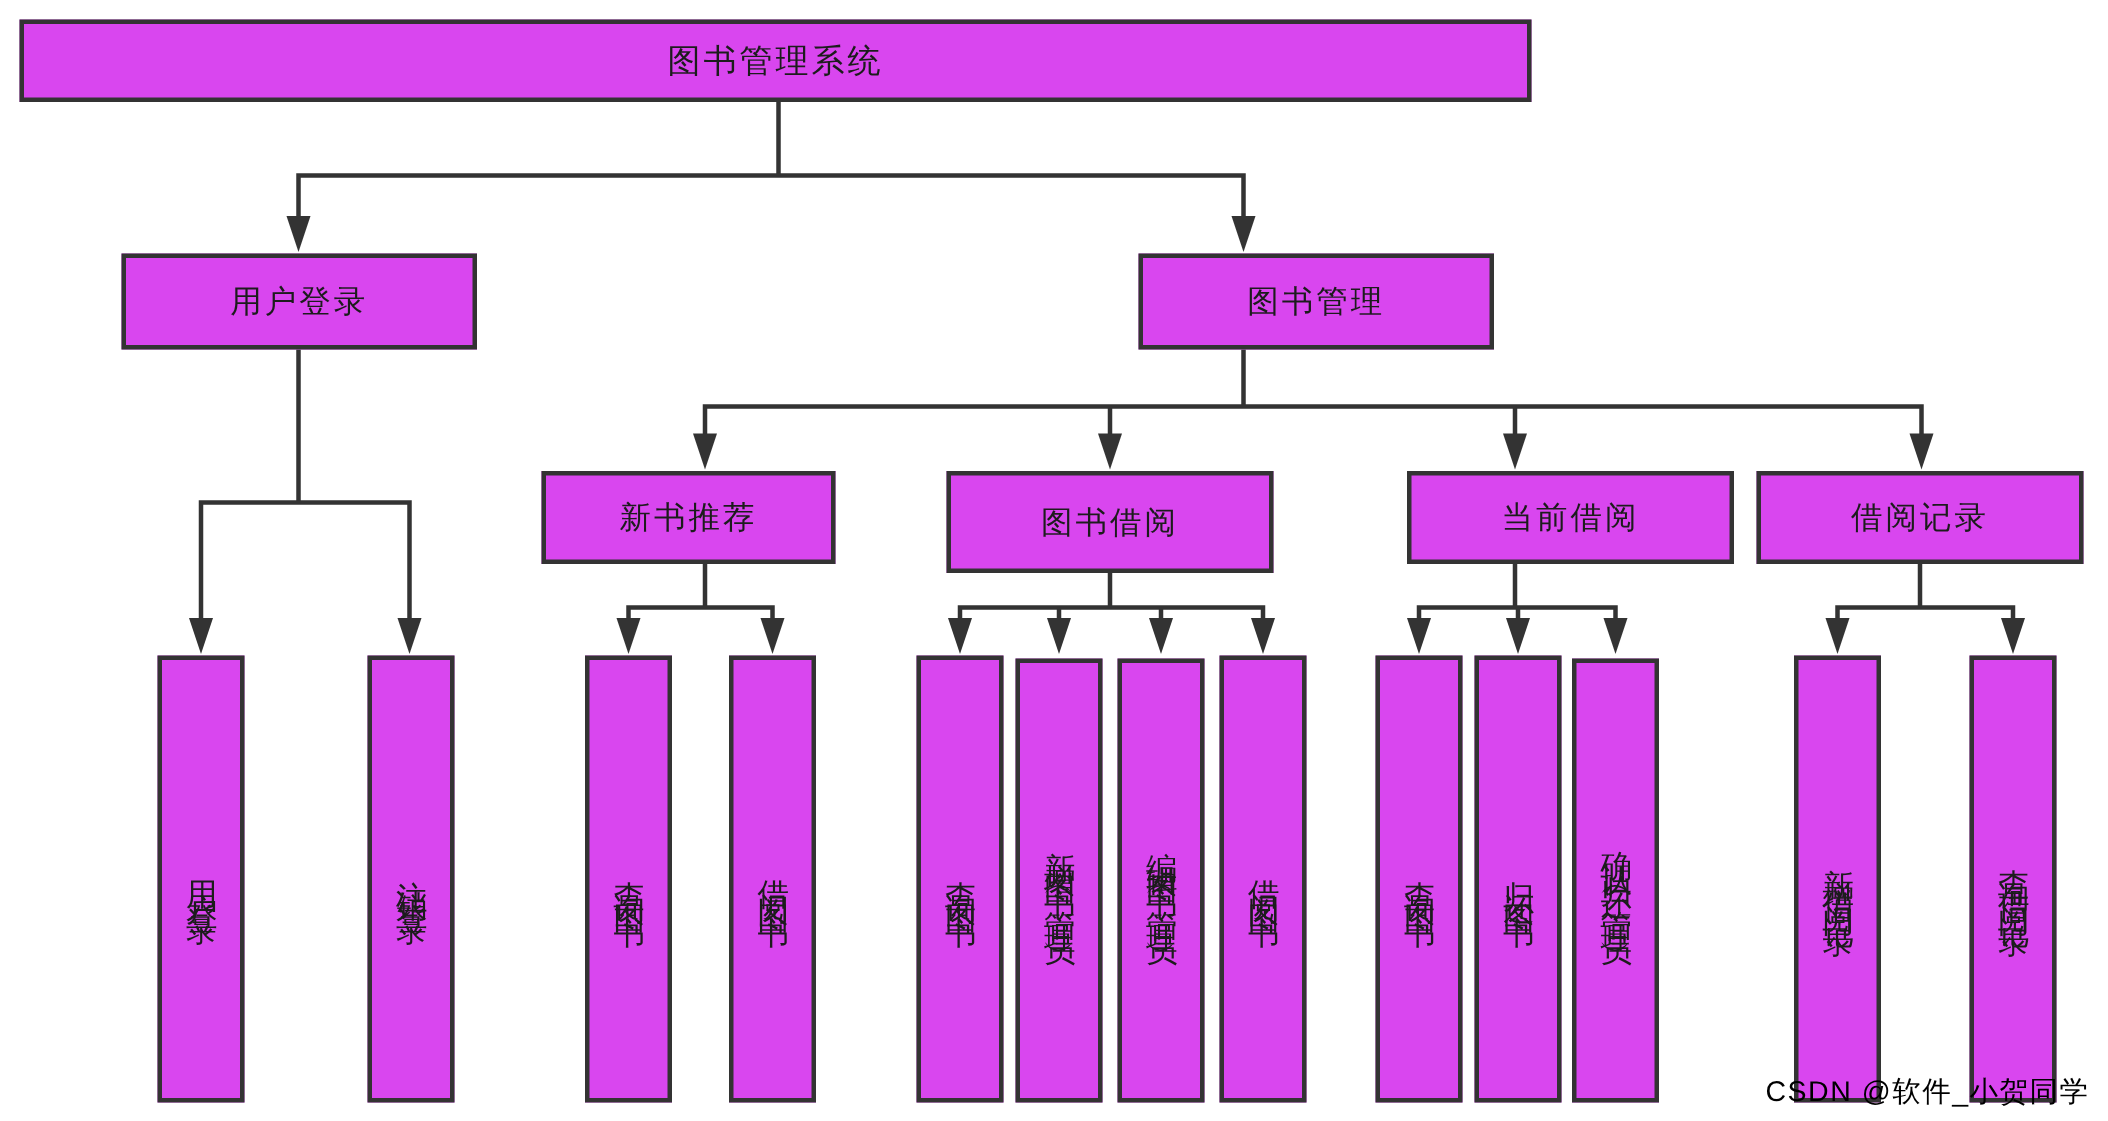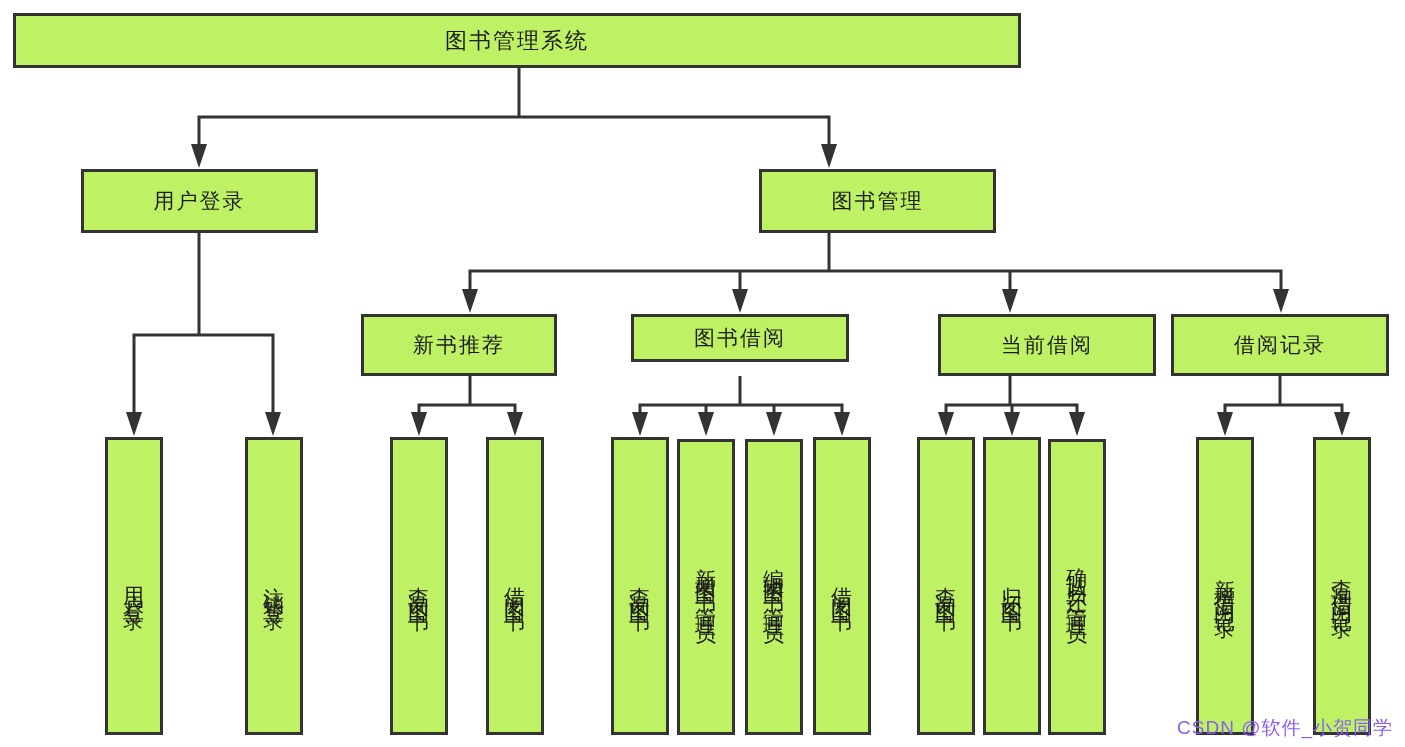--- a/index.html
+++ b/index.html
@@ -7,42 +7,42 @@
     position: relative;
     width: 1405px;
     height: 747px;
     background: #ffffff;
     font-family: "Liberation Sans", sans-serif;
     overflow: hidden;
   }
   svg.wires { position: absolute; left: 0; top: 0; }
   .box {
     position: absolute;
-    background: #bef264;
+    background: #d946ef;
     border: 3px solid #333333;
     box-sizing: border-box;
     display: flex;
     align-items: center;
     justify-content: center;
     color: #1c1c1c;
   }
   .hbox { font-size: 21px; letter-spacing: 2px; }
   .root-box { font-size: 22px; }
   .vbox {
     writing-mode: vertical-rl;
     text-orientation: mixed;
     font-size: 21px;
     letter-spacing: 8px;
     line-height: 1.1;
   }
   .watermark {
     position: absolute;
     right: 12px;
     bottom: 6px;
-    color: #8b5cf6;
+    color: #000000;
     font-size: 19px;
     letter-spacing: 1px;
   }
 </style>
 </head>
 <body>
 
 <div id="canvas">
 
   <svg class="wires" width="1405" height="747" viewBox="0 0 1405 747">
@@ -77,21 +77,21 @@
       <polygon points="1334,412 1350,412 1342,436"></polygon>
     </g>
   </svg>
 
   <div class="box hbox root-box" style="left:13px; top:13px; width:1008px; height:55px;">图书管理系统</div>
 
   <div class="box hbox" style="left:81px; top:169px; width:237px; height:64px;">用户登录</div>
   <div class="box hbox" style="left:711px; top:169px; width:237px; height:64px;margin-left:48px;">图书管理</div>
 
   <div class="box hbox" style="left:361px; top:314px; width:196px; height:62px;">新书推荐</div>
-  <div class="box hbox" style="left:631px; top:314px; width:218px; height:48px;">图书借阅</div>
+  <div class="box hbox" style="left:631px; top:314px; width:218px; height:68px;">图书借阅</div>
   <div class="box hbox" style="left:901px; top:314px; width:218px; height:62px;margin-left:37px;">当前借阅</div>
   <div class="box hbox" style="left:1171px; top:314px; width:218px; height:62px;">借阅记录</div>
 
   <div class="box vbox" style="left:105px; top:437px; width:58px; height:298px;">用户登录</div>
   <div class="box vbox" style="left:245px; top:437px; width:58px; height:298px;">注销登录</div>
 
   <div class="box vbox" style="left:390px; top:437px; width:58px; height:298px;">查询图书</div>
   <div class="box vbox" style="left:486px; top:437px; width:58px; height:298px;">借阅图书</div>
 
   <div class="box vbox" style="left:611px; top:437px; width:58px; height:298px;">查询图书</div>

